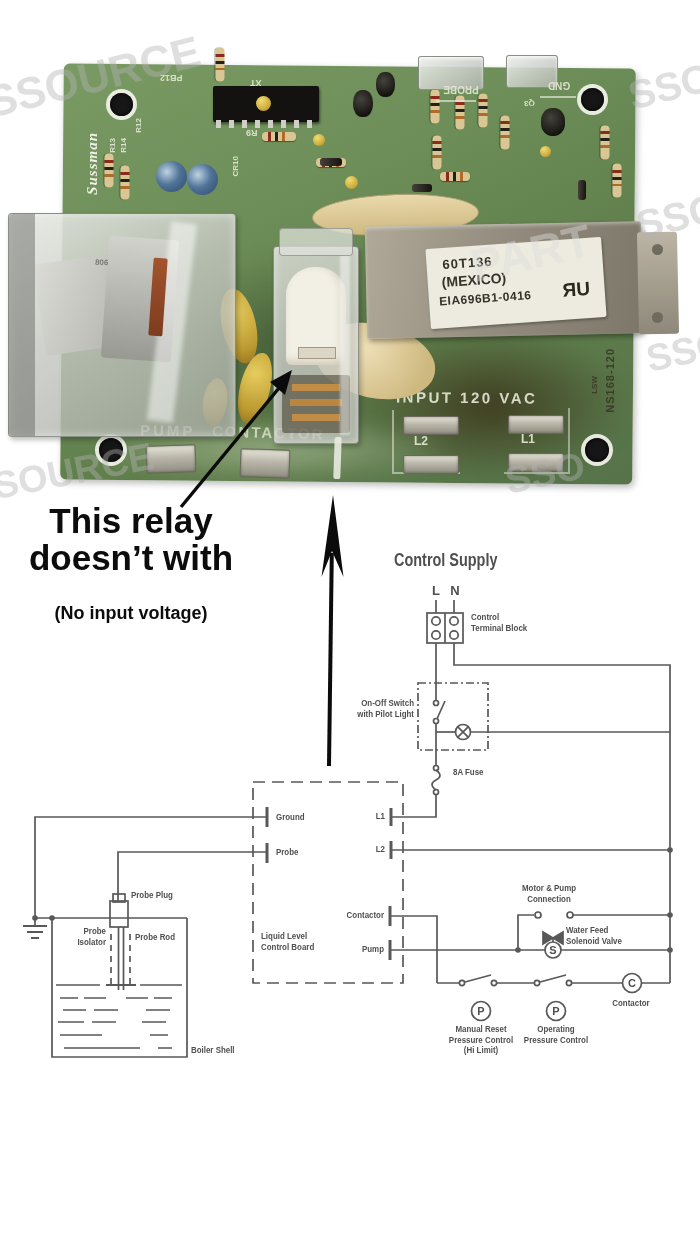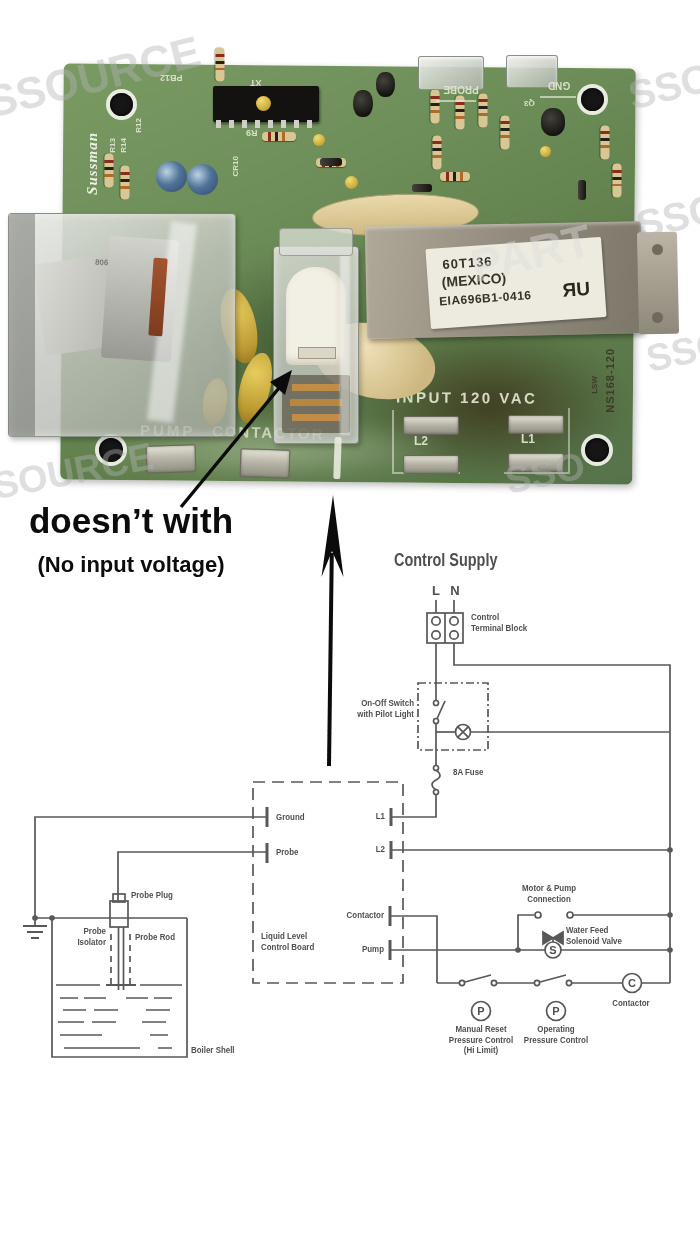--- a/index.html
+++ b/index.html
@@ -36,21 +36,21 @@
   .silk.vert{writing-mode:vertical-rl;transform:rotate(180deg);}
   .whiteline{position:absolute;background:rgba(232,235,222,.65);}
   .relay{position:absolute;border:1px solid rgba(115,120,112,.75);border-radius:4px;
          background:linear-gradient(150deg,rgba(230,232,227,.92),rgba(196,199,192,.82) 45%,rgba(165,169,161,.8));
          box-shadow:inset 0 0 10px rgba(255,255,255,.5), 2px 3px 5px rgba(0,0,0,.25);}
   .wm{position:absolute;font-weight:bold;color:rgba(178,178,178,.42);white-space:nowrap;z-index:40;}
 
   
   #ann{position:absolute;left:12px;top:502px;width:238px;text-align:center;color:#0c0c0c;font-weight:bold;z-index:50;}
   #ann .a1{font-size:35px;line-height:37px;}
-  #ann .a3{font-size:22px;line-height:27px;margin-top:12px;}
+  #ann .a3{font-size:18px;line-height:27px;margin-top:24px;}
 
   
   .dl{position:absolute;font-size:9px;font-weight:bold;color:#4f4f4f;line-height:10.5px;
       white-space:nowrap;transform:scaleX(.88);transform-origin:0 0;z-index:30;}
   .dl.r{text-align:right;transform-origin:100% 0;}
   .dl.c{text-align:center;transform-origin:50% 0;white-space:normal;}
   .dl span{display:block;}
   #dtitle{position:absolute;font-size:19px;font-weight:bold;color:#4f4f4f;
           transform:scaleX(.76);transform-origin:0 0;white-space:nowrap;z-index:30;}
   .ln{position:absolute;font-size:13px;font-weight:bold;color:#4f4f4f;text-align:center;z-index:30;}
@@ -179,20 +179,21 @@
 
   <div class="wm" style="left:-15px;top:52px;font-size:44px;transform:rotate(-14deg);">SSOURCE</div>
   <div class="wm" style="left:628px;top:64px;font-size:40px;transform:rotate(-14deg);">SSO</div>
   <div class="wm" style="left:470px;top:226px;font-size:46px;transform:rotate(-13deg);color:rgba(220,220,220,.45);">PART</div>
   <div class="wm" style="left:636px;top:194px;font-size:40px;transform:rotate(-13deg);">SSO</div>
   <div class="wm" style="left:-8px;top:450px;font-size:38px;transform:rotate(-11deg);">SOURCE</div>
   <div class="wm" style="left:505px;top:452px;font-size:38px;transform:rotate(-12deg);">SSO</div>
   <div class="wm" style="left:646px;top:330px;font-size:38px;transform:rotate(-12deg);">SSO</div>
 
   <div id="ann">
+    <div class="a1">This relay</div>
     <div class="a1">doesn’t with</div>
     <div class="a3">(No input voltage)</div>
   </div>
 
   <svg width="700" height="1245" viewBox="0 0 700 1245">
     <g stroke="#585858" stroke-width="1.7" fill="none">
 
       <path d="M436,600 V613 M454,600 V613"></path>
       <rect x="427" y="613" width="36" height="30"></rect>
       <path d="M445,613 V643"></path>

